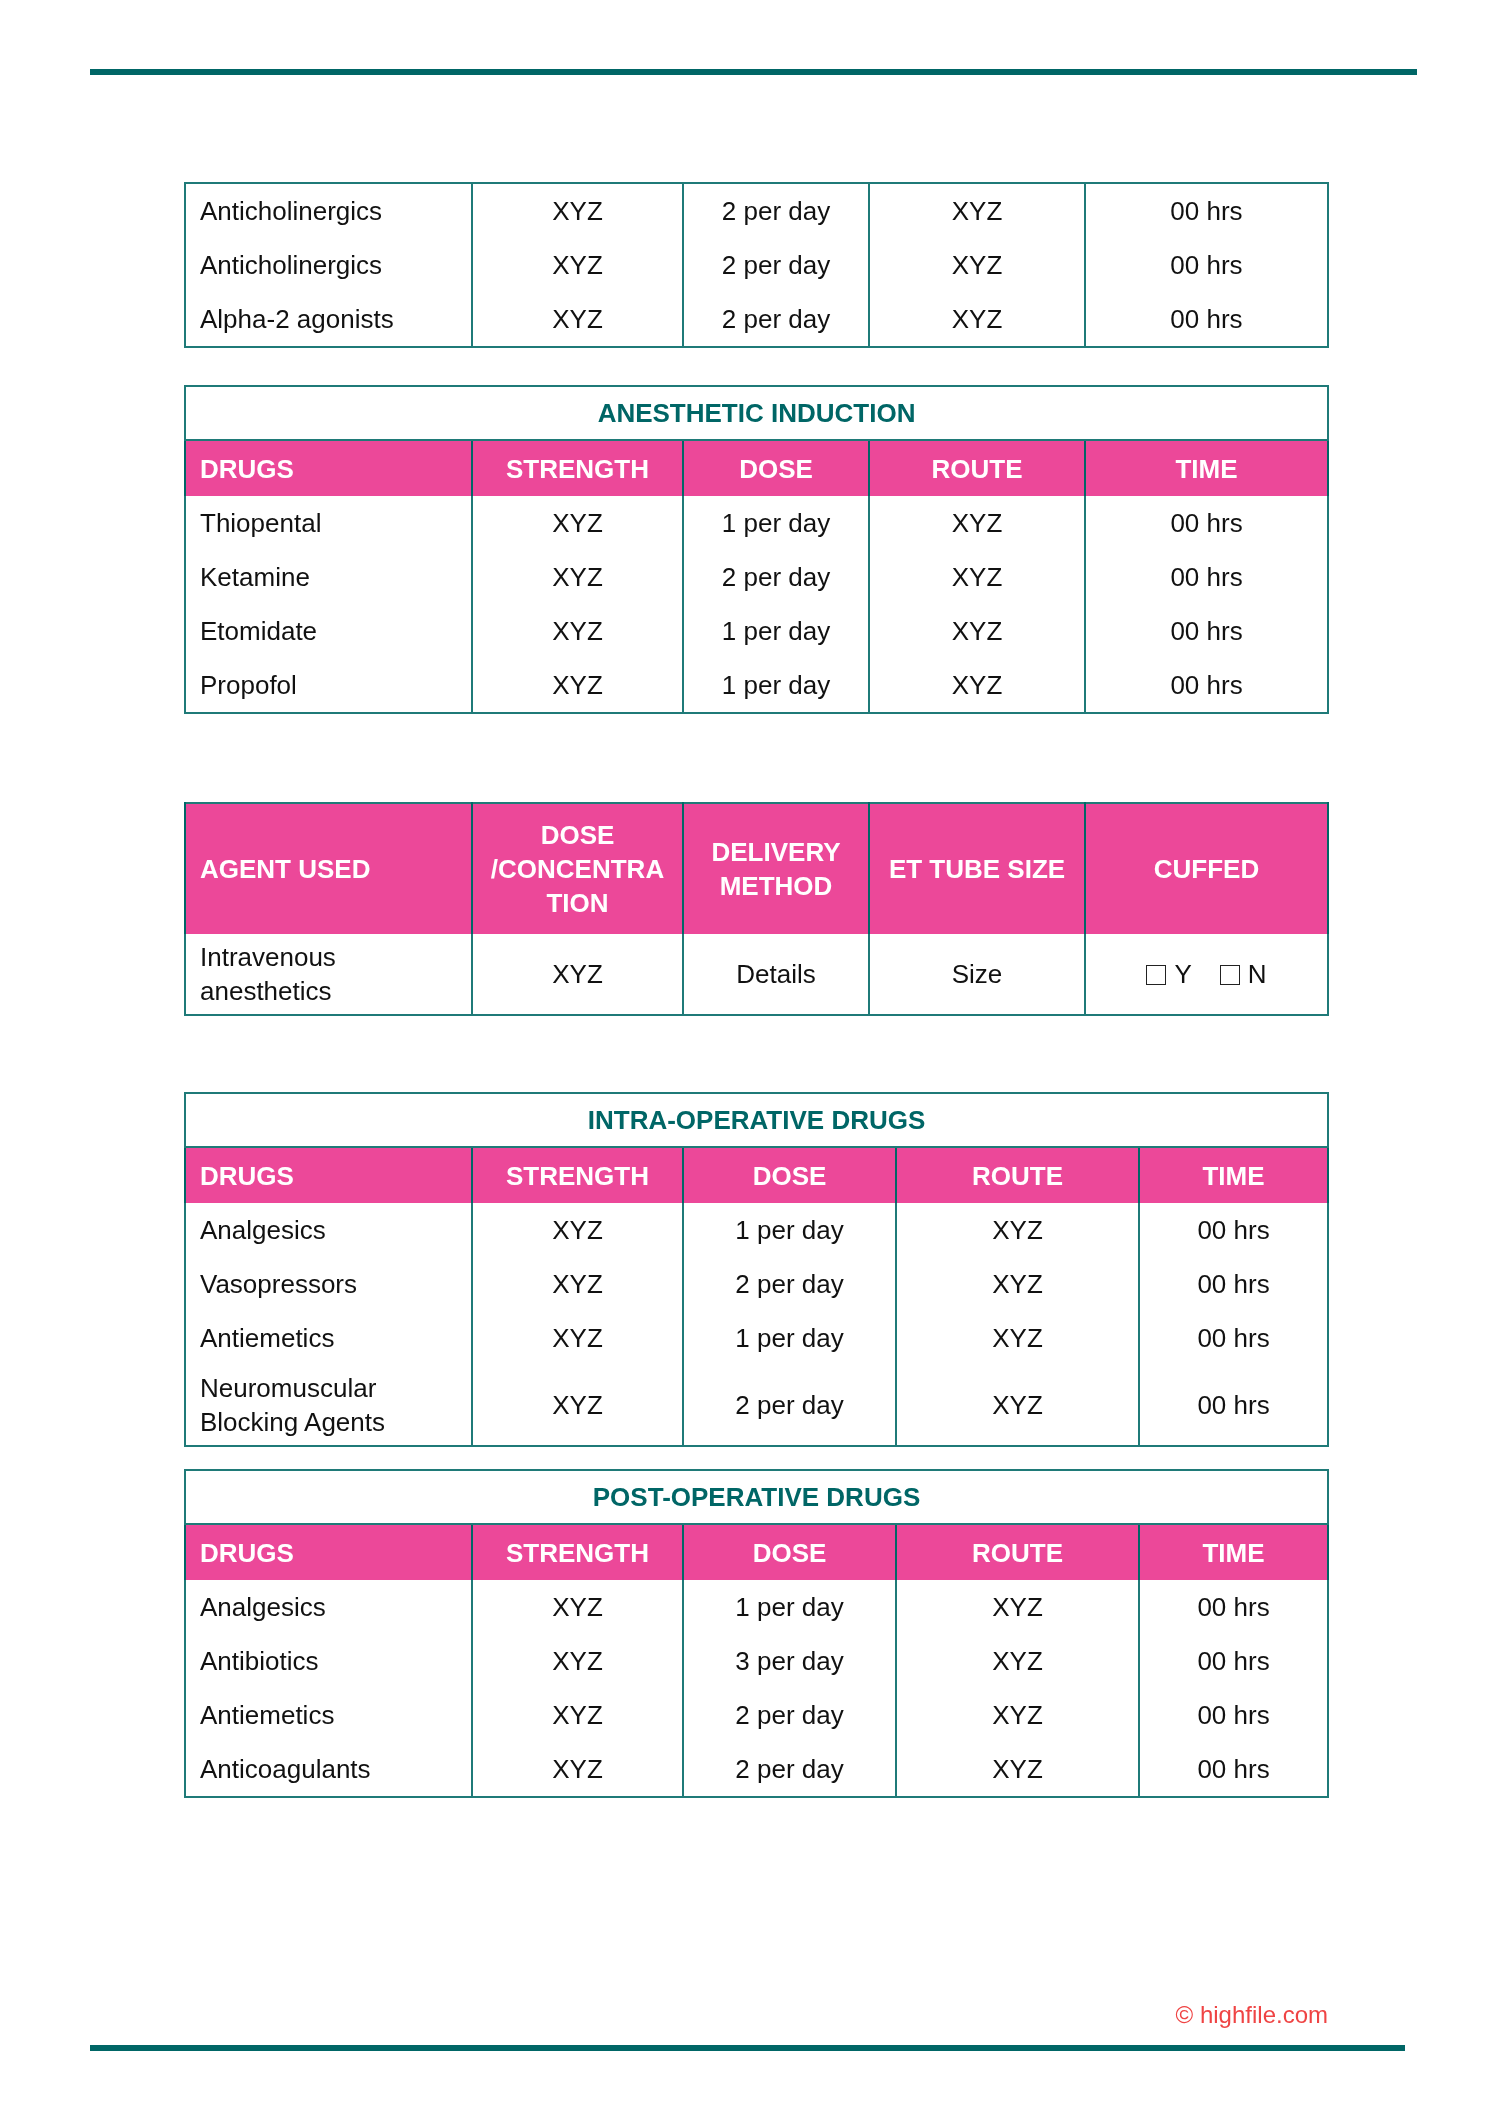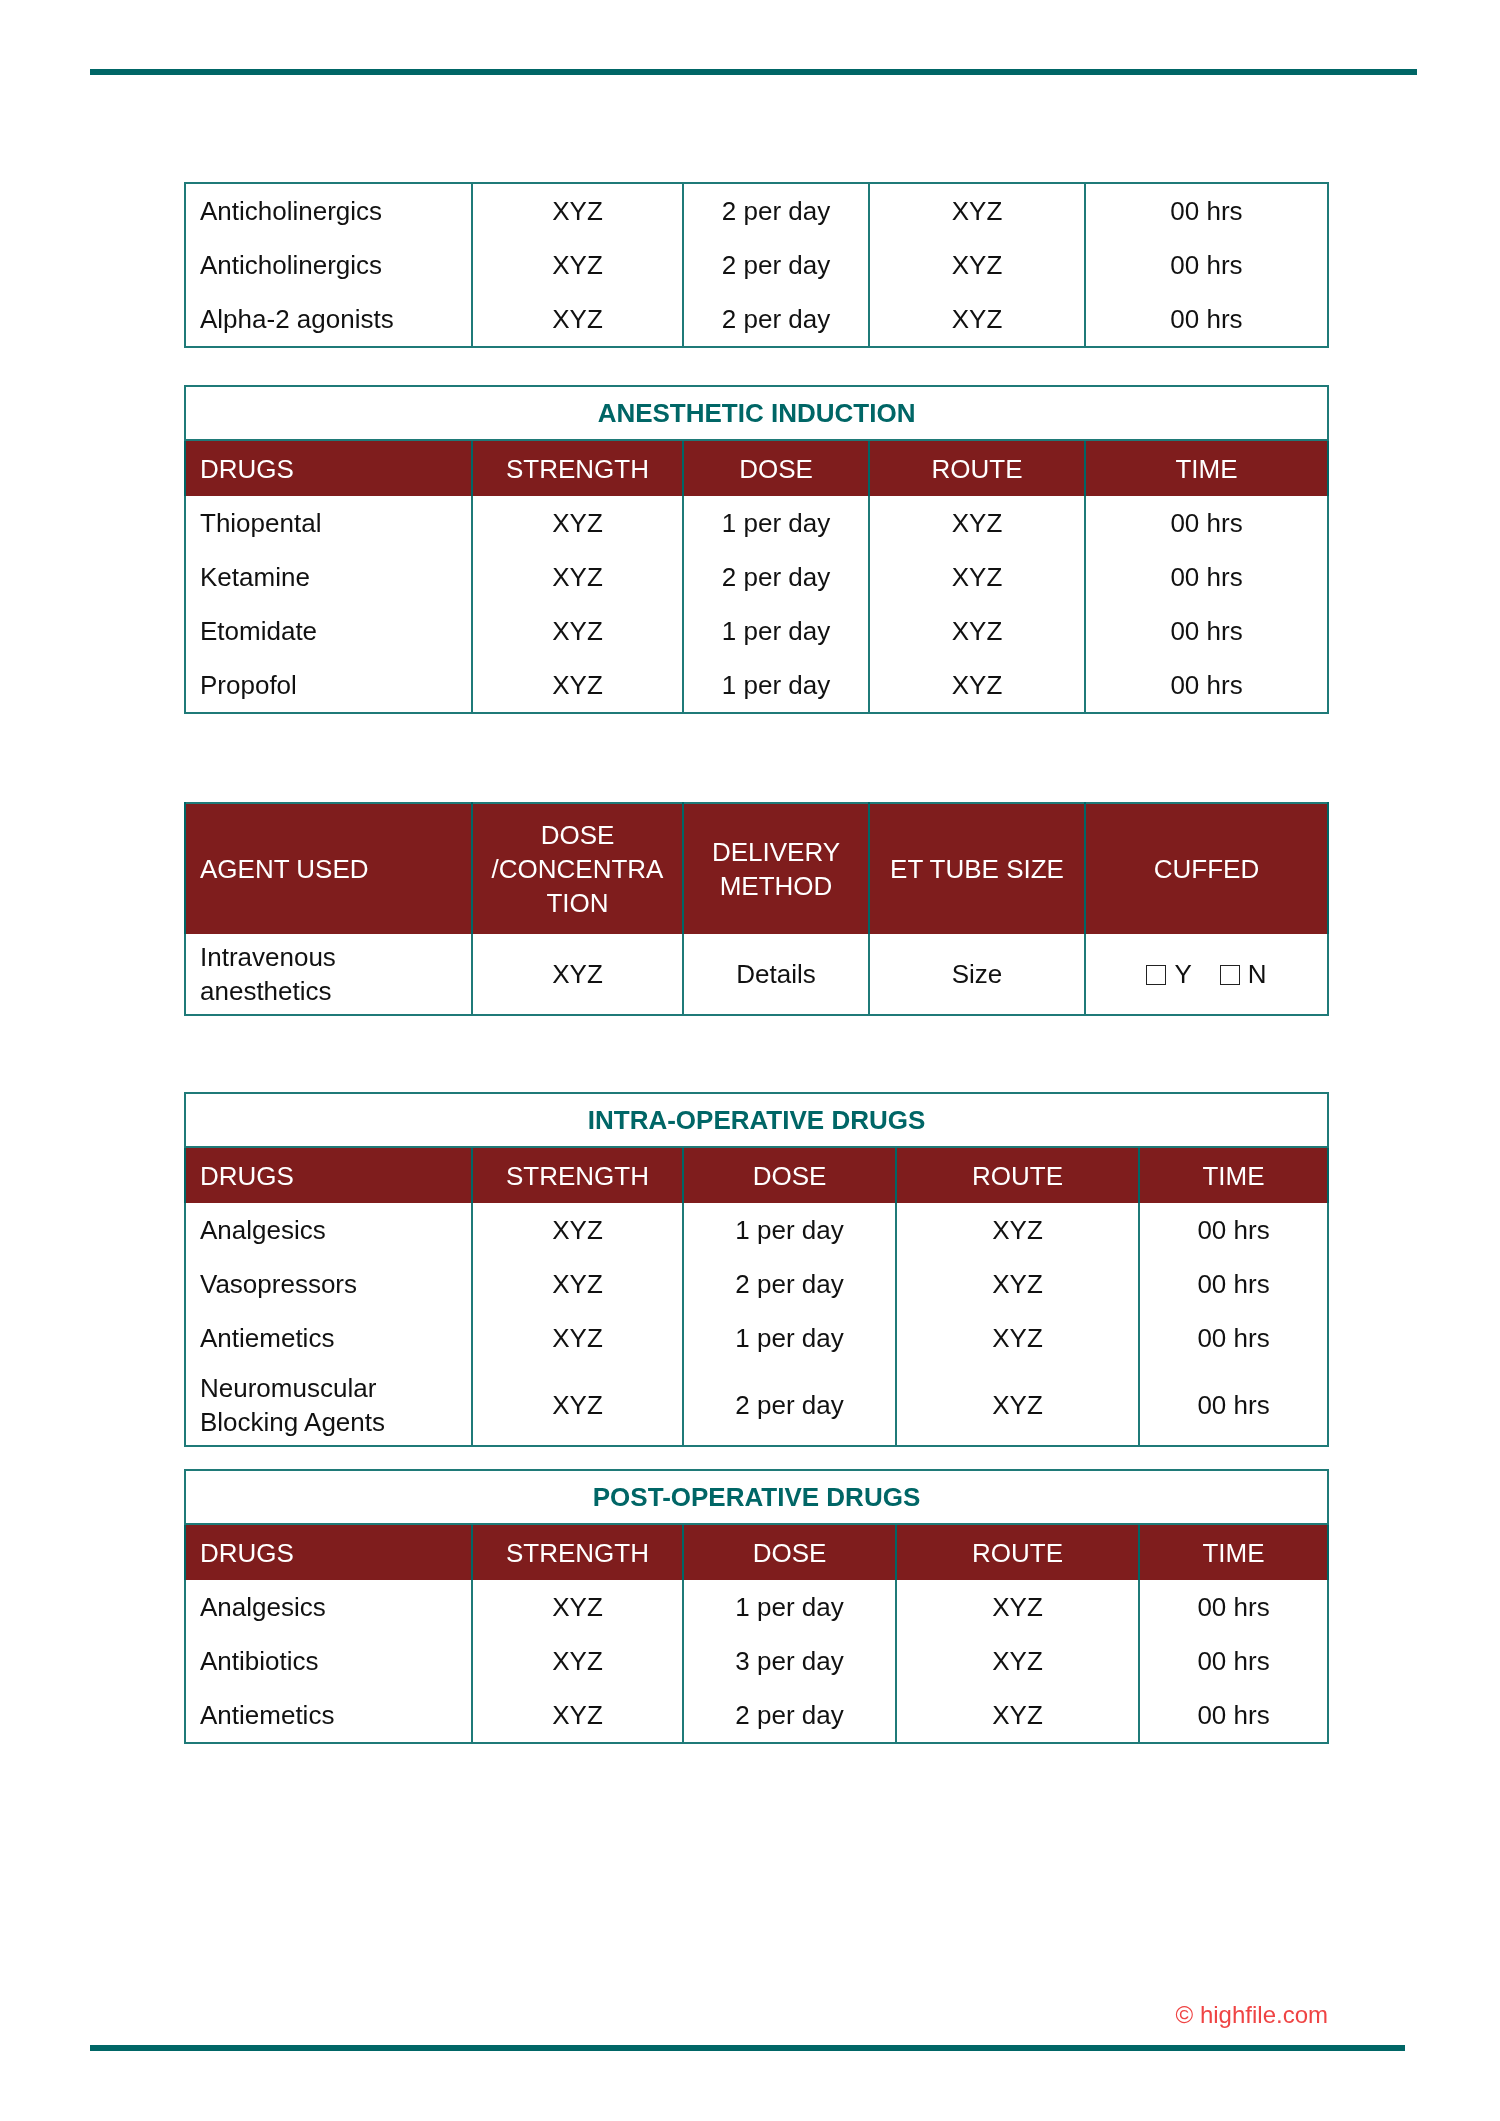--- a/index.html
+++ b/index.html
@@ -4,21 +4,21 @@
 <style>
   html, body { margin:0; padding:0; background:#ffffff; }
   body { width:1500px; height:2121px; position:relative; font-family:"Liberation Sans", sans-serif; color:#111; overflow:hidden; }
   .bar { position:absolute; background:#006666; height:6px; }
   .bar.top { left:90px; width:1327px; top:69px; }
   .bar.bottom { left:90px; width:1315px; top:2045px; }
   table.sheet { position:absolute; left:184px; width:1143px; border-collapse:collapse; table-layout:fixed; font-size:26px; }
   table.sheet td { border-left:2px solid #1f7a78; border-right:2px solid #1f7a78; padding:0 14px; height:55px; line-height:34px; text-align:center; vertical-align:middle; }
   table.sheet td.first { text-align:left; }
   table.sheet tr.title td { border:2px solid #1f7a78; color:#006666; font-weight:bold; height:52px; font-size:26px; }
-  table.sheet tr.head td { background:#7f1d1d; color:#ffffff; font-weight:normal; border-color:#006666; font-size:26px; }
+  table.sheet tr.head td { background:#ec4899; color:#ffffff; font-weight:bold; border-color:#006666; font-size:26px; }
   table.sheet { border:2px solid #1f7a78; }
   table.sheet tr.row td { height:54px; }
   table.sheet tr.row.tall td { height:80px; }
   .chk { display:inline-block; width:18px; height:18px; border:1.5px solid #222; vertical-align:-2px; margin-right:8px; }
   .chkgrp { margin:0 14px; }
   .footer { position:absolute; right:172px; top:2001px; font-size:24px; color:#ef4444; }
 </style>
 </head>
 <body>
 
@@ -224,17 +224,24 @@
         <td>XYZ</td>
         <td>00 hrs</td>
       </tr>
       <tr class="row">
         <td class="first">Antiemetics</td>
         <td>XYZ</td>
         <td>2 per day</td>
         <td>XYZ</td>
         <td>00 hrs</td>
       </tr>
+      <tr class="row">
+        <td class="first">Anticoagulants</td>
+        <td>XYZ</td>
+        <td>2 per day</td>
+        <td>XYZ</td>
+        <td>00 hrs</td>
+      </tr>
     </tbody>
 </table>
 
 <div class="footer">© highfile.com</div>
 <div class="bar bottom"></div>
 
 </body></html>

